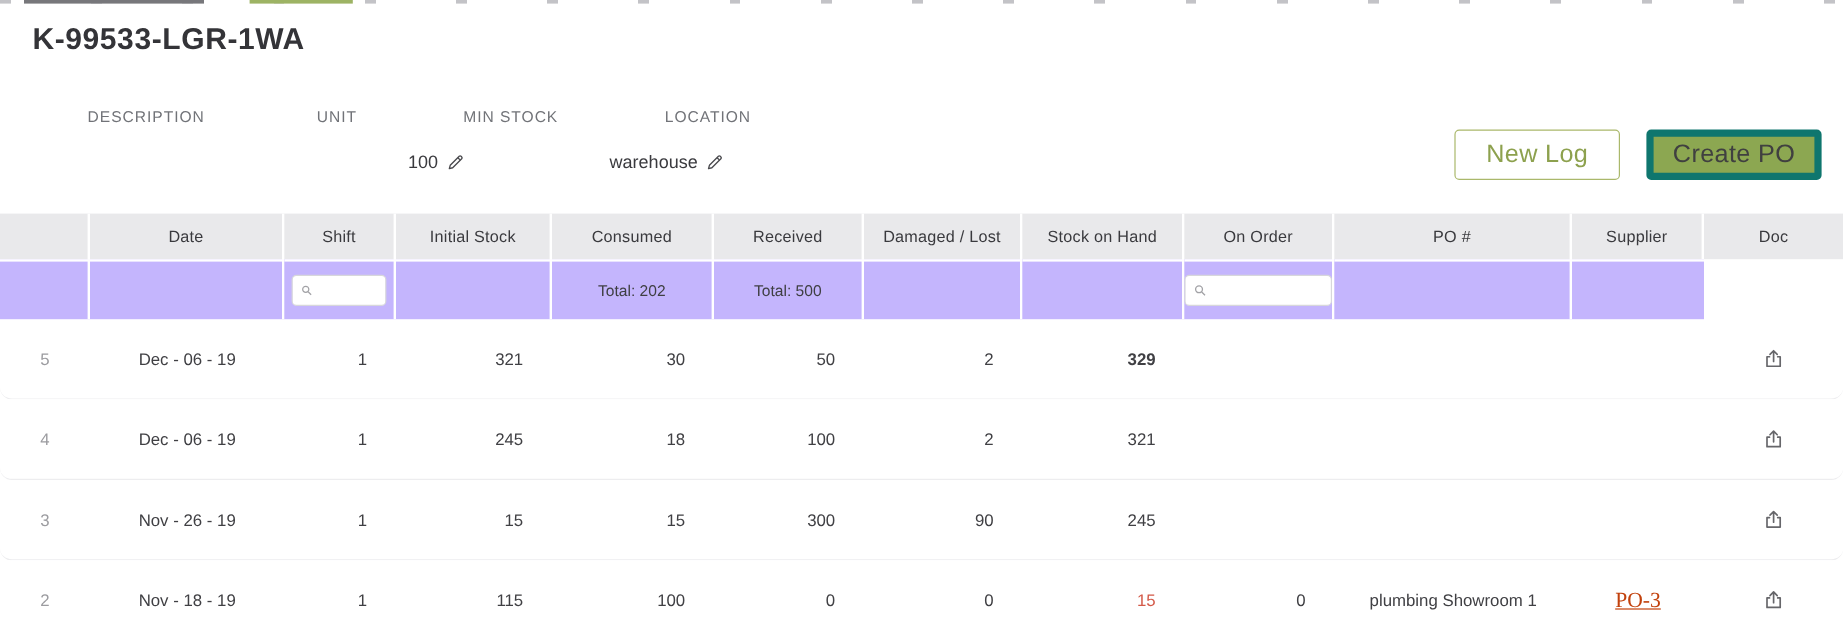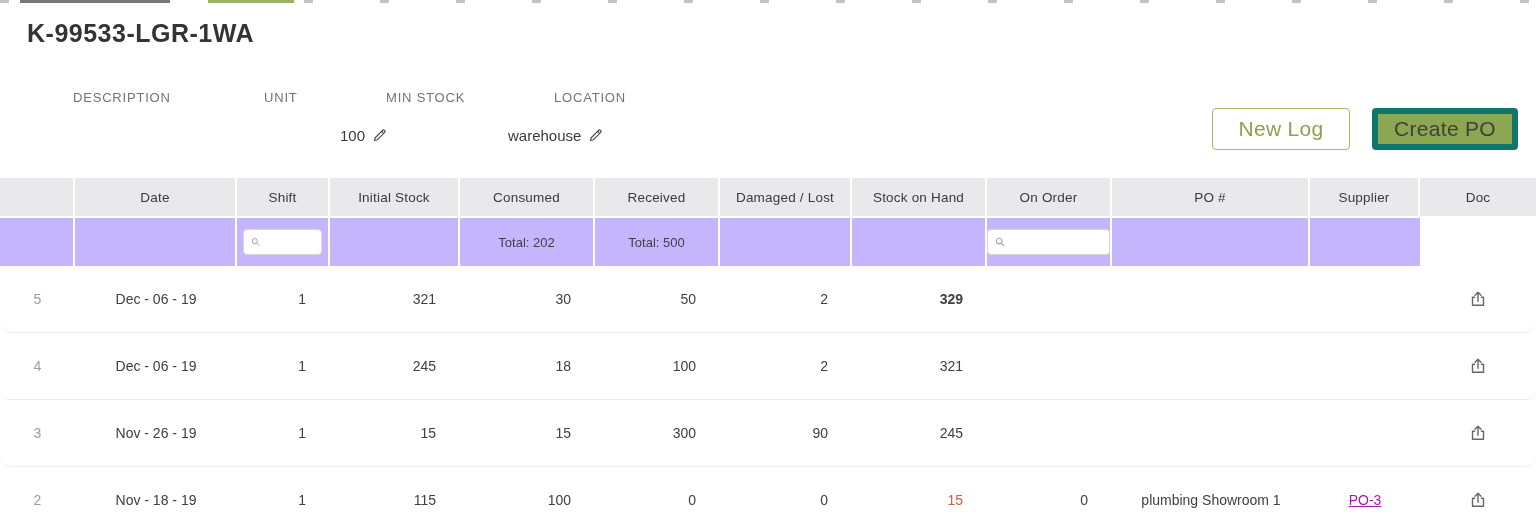--- a/index.html
+++ b/index.html
@@ -89,21 +89,21 @@
 
   .drow { height: 67px; border-bottom: 1px solid #ededef; background: #fff; }
   .drow .cell {
     display: flex; align-items: center; font-size: 14px; color: #404044;
   }
   .cell.center { justify-content: center; }
   .cell.rnum   { justify-content: flex-end; padding-right: 24px; }
   .cell.num    { justify-content: center; color: #9c9ca0; }
   .cell .strong, .cell.strong { font-weight: 700; }
   .cell.low, .cell .low { color: #d45a49; }
-  .po-link { color: #a21caf; text-decoration: underline; cursor: pointer; font-size: 14px; }
+  .po-link { color: #c2410c; text-decoration: underline; cursor: pointer; font-size: 18px; font-family: Liberation Serif, serif; }
   .doc-btn { background:none; border:none; cursor:pointer; display:inline-flex; padding:4px; }
 </style>
 </head>
 <body>
 
 <div class="page">
 
   <div class="top-clip">
     <span class="clip-dark"></span>
     <span class="clip-green"></span>

